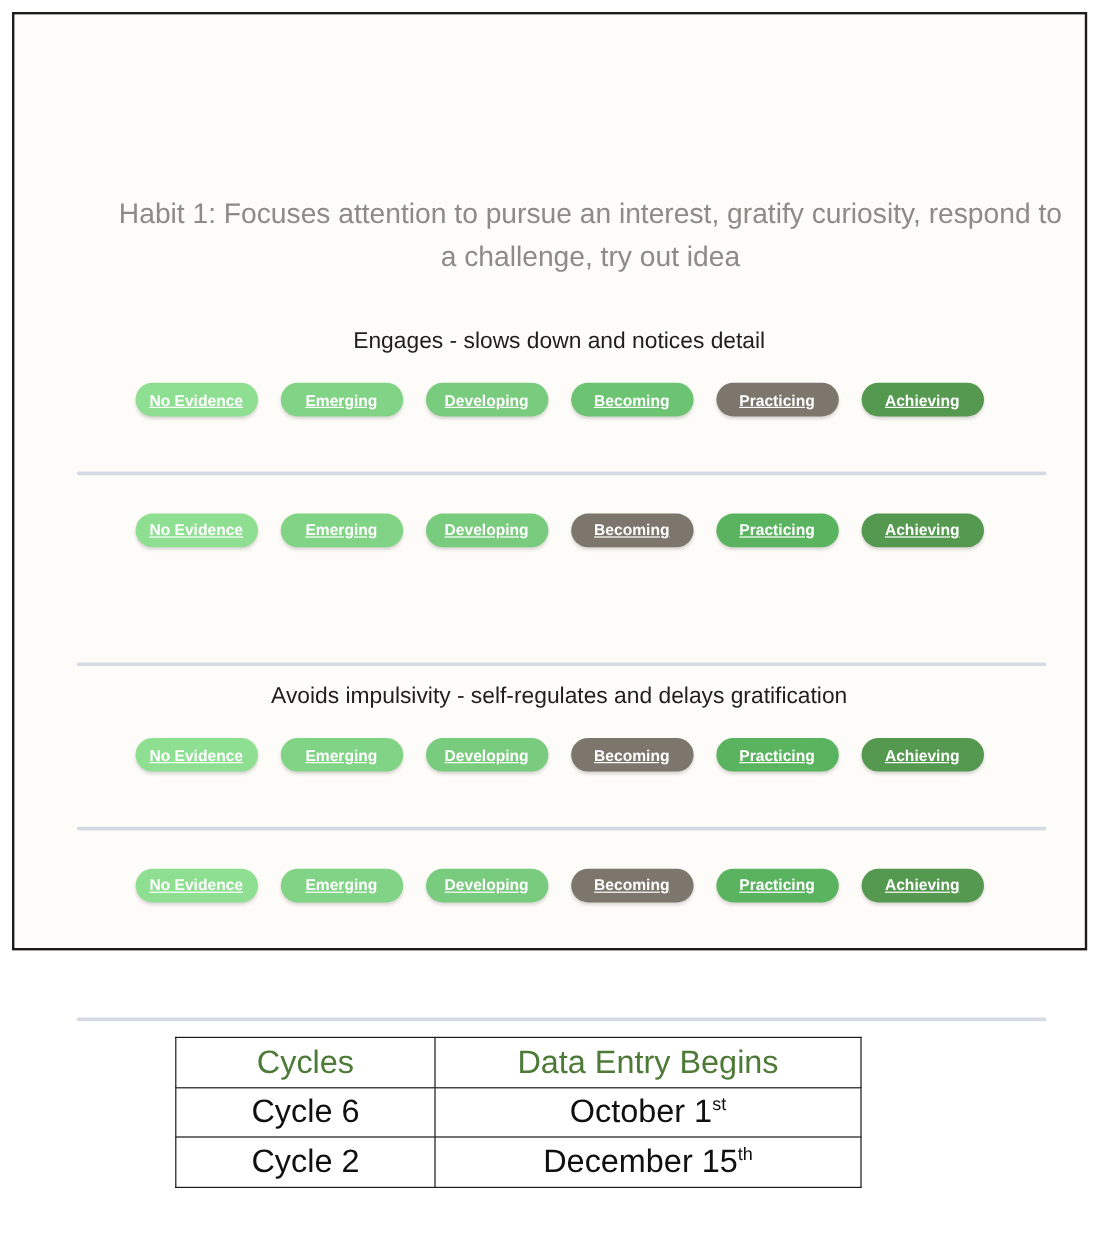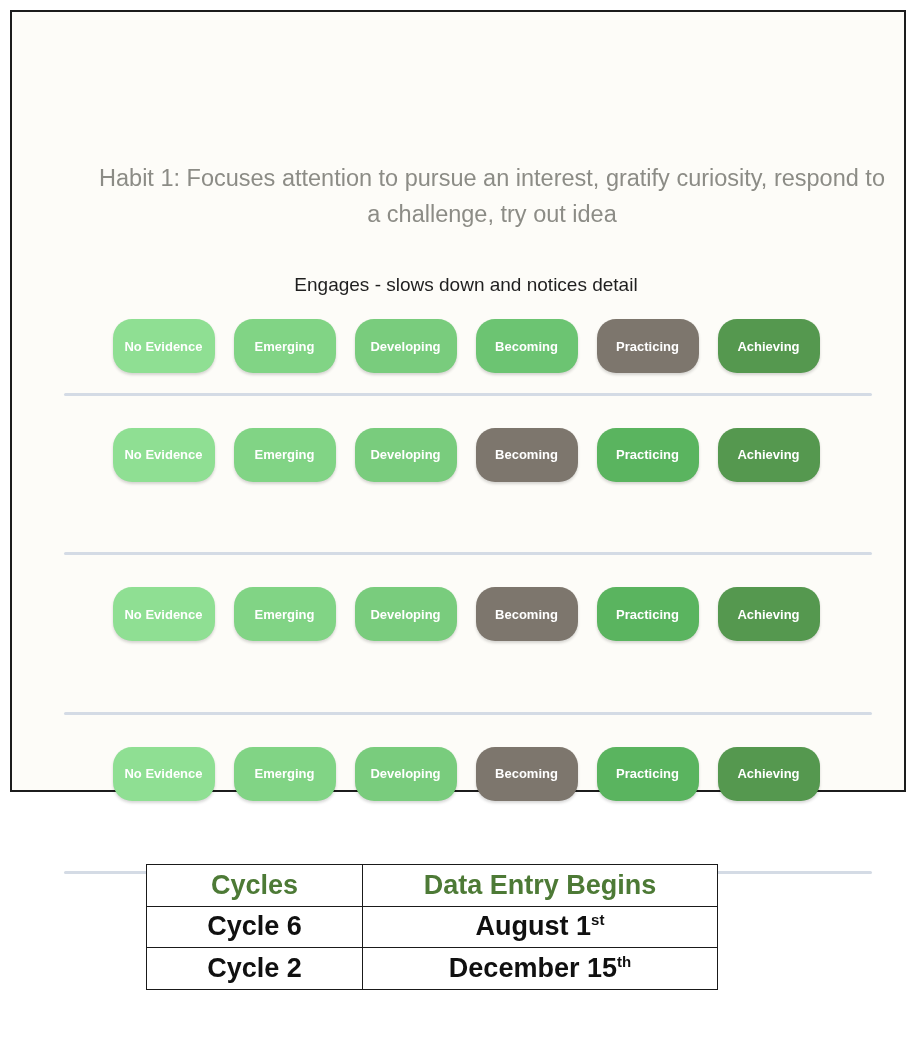--- a/index.html
+++ b/index.html
@@ -125,32 +125,33 @@
 
   .pill-row {
     display: flex;
     justify-content: center;
     gap: 19px;
     margin-top: 23px;
   }
 
   .pill {
     width: 102px;
-    height: 54px;
+    height: 28px;
     border-radius: 19px;
     display: flex;
     align-items: center;
     justify-content: center;
     font-size: 13px;
     font-weight: 700;
     color: #ffffff;
     cursor: pointer;
     white-space: nowrap;
     box-shadow: 0 2px 3px rgba(0,0,0,0.16);
     user-select: none;
+    text-decoration: underline;
   }
 
   .divider {
     position: absolute;
     left: 52px;
     bottom: 9px;
     width: 808px;
     height: 3px;
     background: #d4dbe5;
     border-radius: 2px;
@@ -165,21 +166,21 @@
     border-collapse: collapse;
     background: #ffffff;
     table-layout: fixed;
   }
   .cycles-table td {
     border: 1.5px solid #1a1a1a;
     height: 41.5px;
     text-align: center;
     vertical-align: middle;
     font-size: 27px;
-    font-weight: 700;
+    font-weight: 400;
     color: #101010;
     padding: 0;
     line-height: 1;
   }
   .cycles-table .col-cycles { width: 216px; }
   .cycles-table thead td {
     color: #4d7a36;
   }
   .ord {
     font-size: 15px;
@@ -219,20 +220,21 @@
             <div class="pill" style="background: rgb(129, 212, 133);">Emerging</div>
             <div class="pill" style="background: rgb(121, 204, 125);">Developing</div>
             <div class="pill" style="background: rgb(125, 118, 109);">Becoming</div>
             <div class="pill" style="background: rgb(90, 180, 95);">Practicing</div>
             <div class="pill" style="background: rgb(85, 152, 79);">Achieving</div>
           </div>
         <div class="divider"></div>
       </div>
 
       <div class="section">
+        <div class="section-label">Avoids impulsivity - self-regulates and delays gratification</div>
         <div class="pill-row">
             <div class="pill" style="background: rgb(143, 223, 147);">No Evidence</div>
             <div class="pill" style="background: rgb(129, 212, 133);">Emerging</div>
             <div class="pill" style="background: rgb(121, 204, 125);">Developing</div>
             <div class="pill" style="background: rgb(125, 118, 109);">Becoming</div>
             <div class="pill" style="background: rgb(90, 180, 95);">Practicing</div>
             <div class="pill" style="background: rgb(85, 152, 79);">Achieving</div>
           </div>
         <div class="divider"></div>
       </div>
@@ -255,21 +257,21 @@
   <table class="cycles-table">
     <thead>
       <tr>
         <td class="col-cycles">Cycles</td>
         <td>Data Entry Begins</td>
       </tr>
     </thead>
     <tbody>
         <tr>
           <td class="col-cycles">Cycle 6</td>
-          <td><span>August 1</span><span class="ord">st</span></td>
+          <td><span>October 1</span><span class="ord">st</span></td>
         </tr>
         <tr>
           <td class="col-cycles">Cycle 2</td>
           <td><span>December 15</span><span class="ord">th</span></td>
         </tr>
       </tbody>
   </table>
 
 </div>
 

